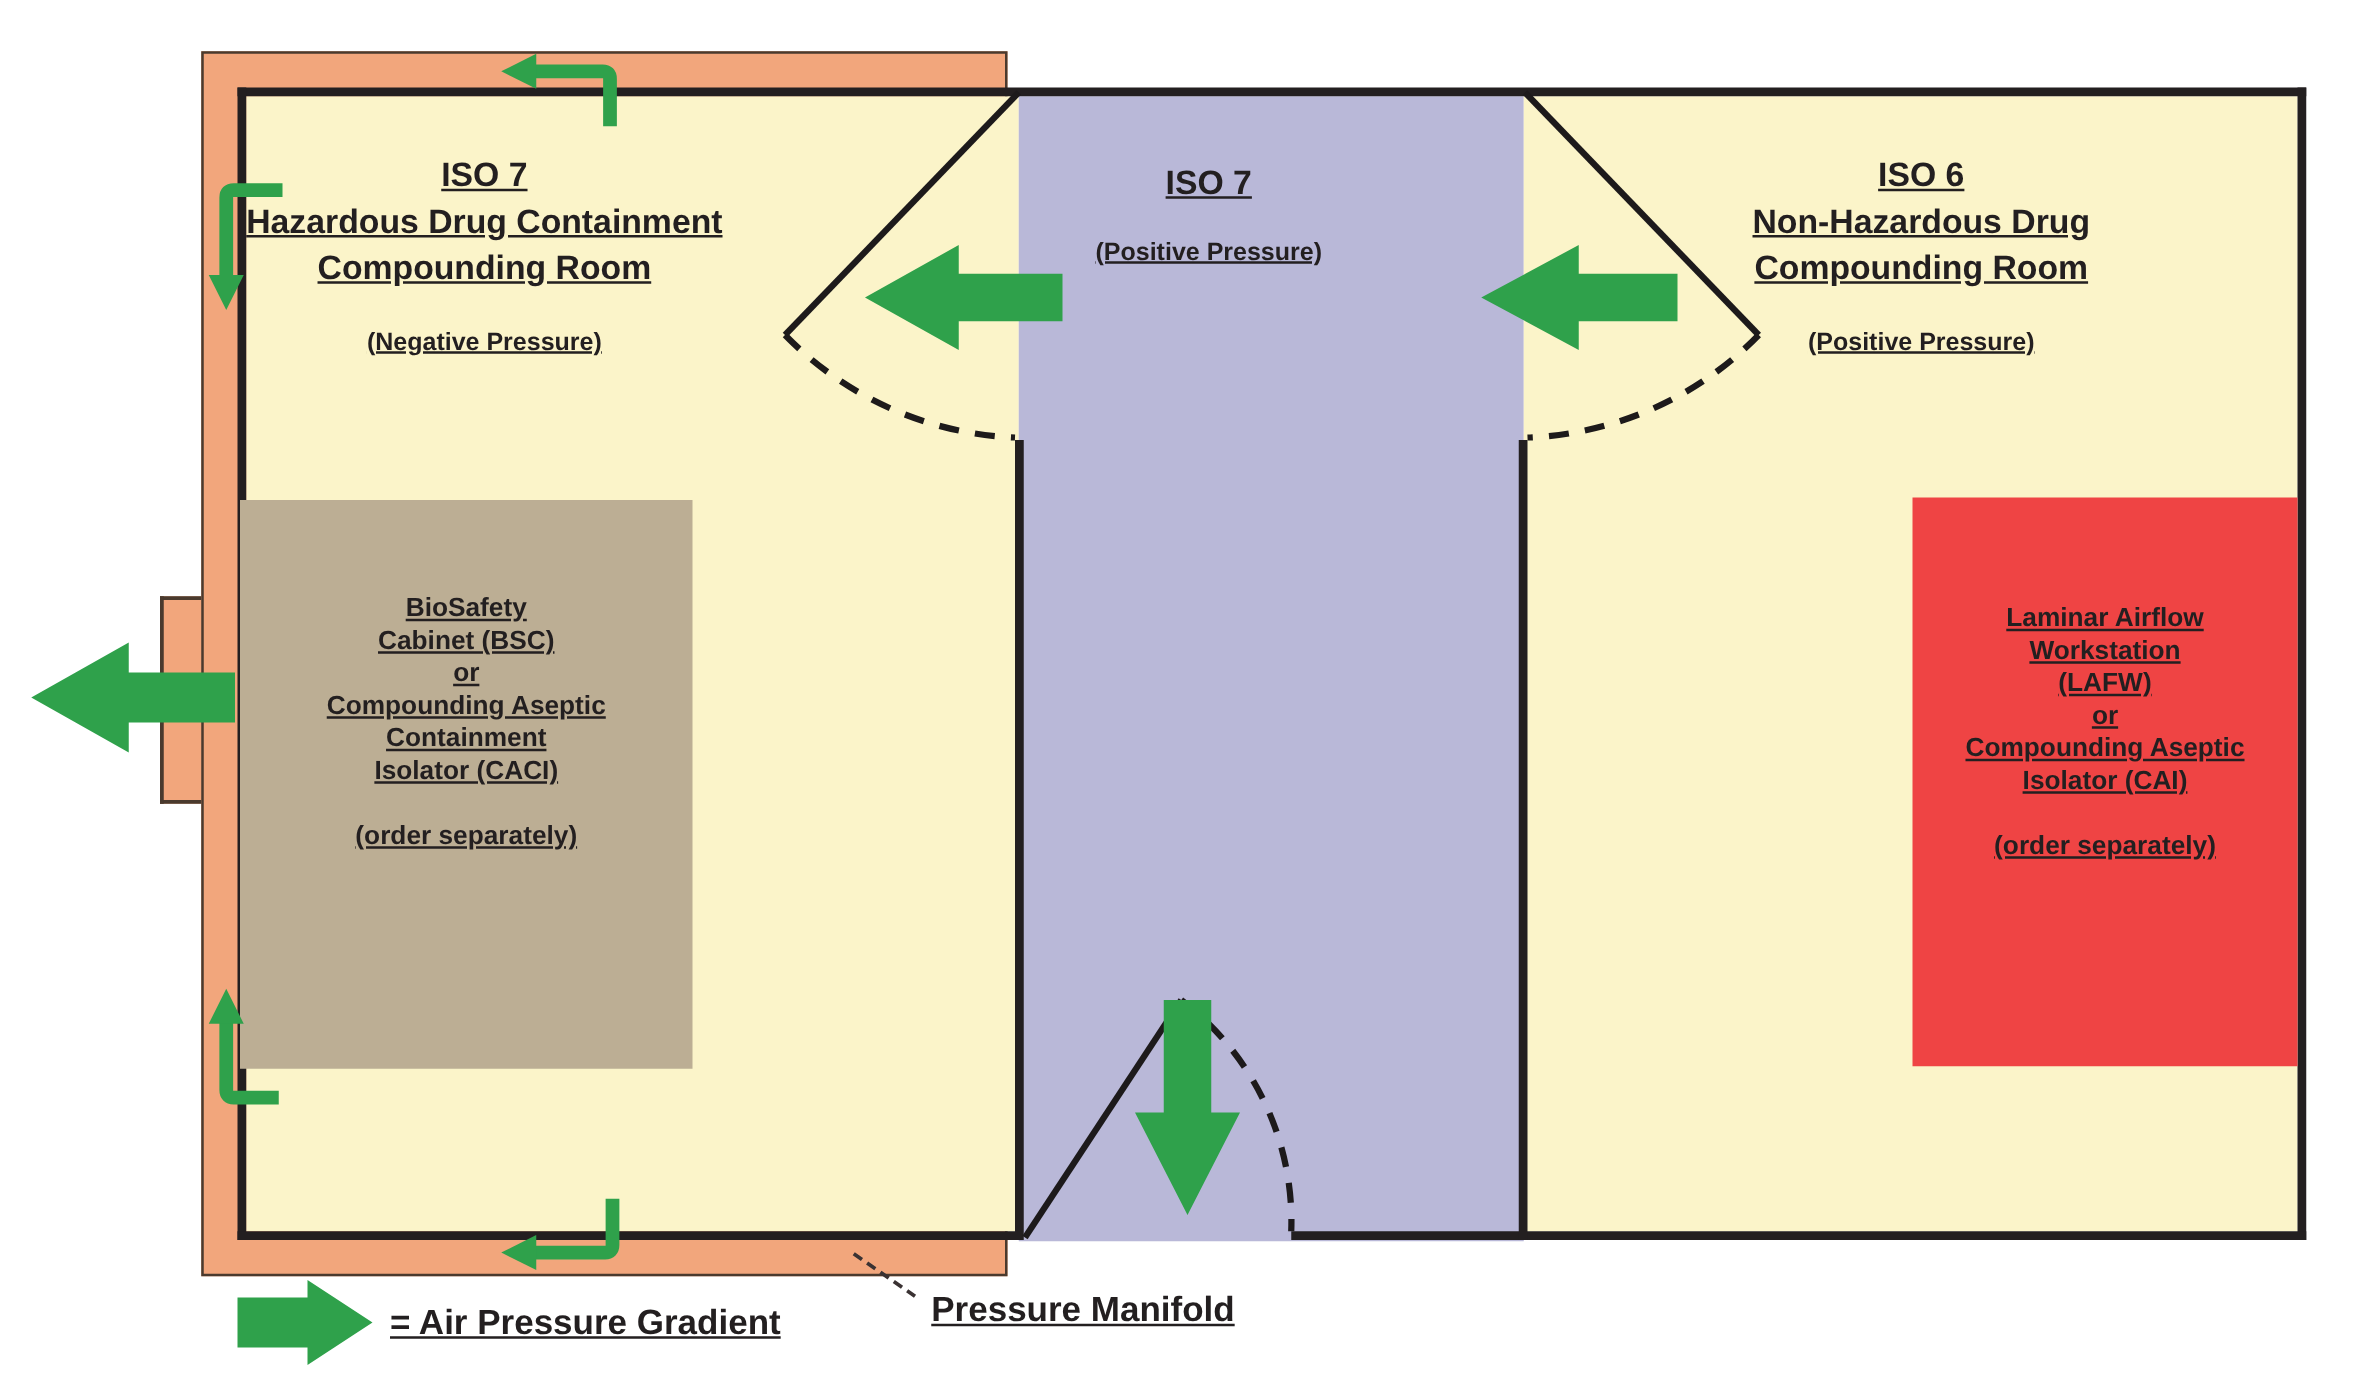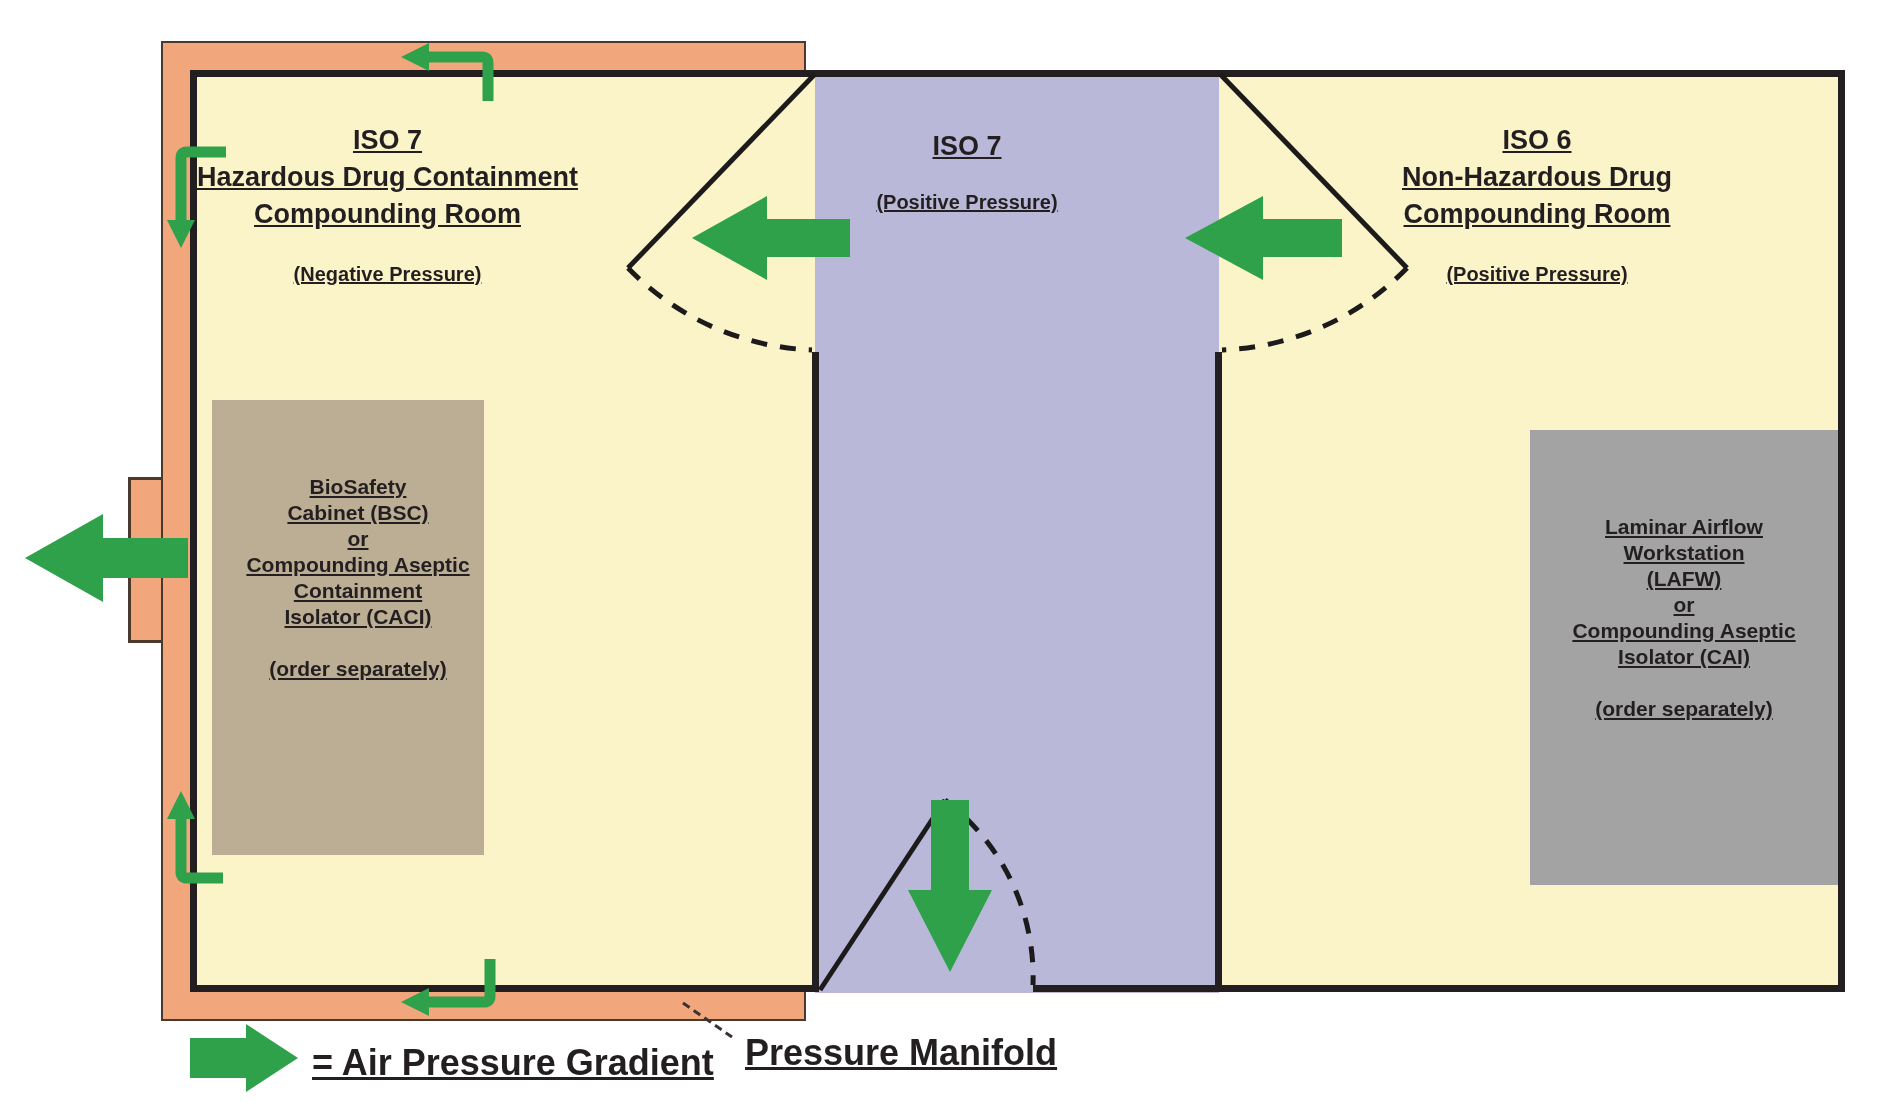--- a/index.html
+++ b/index.html
@@ -6,26 +6,26 @@
   .canvas{position:relative;width:1890px;height:1116px;background:#ffffff;overflow:hidden;
           font-family:"Liberation Sans",sans-serif;color:#231F20;}
   .abs{position:absolute;text-decoration:underline;}
   
   .manifold{background:#F2A67C;border:2px solid #4a3a2e;box-sizing:border-box;}
   .duct{background:#F2A67C;border:3px solid #4a3a2e;border-right:none;box-sizing:border-box;}
   .room-yellow{background:#FBF4C9;}
   .room-purple{background:#B9B8D8;}
   .wall{background:#231F20;}
   .box-tan{background:#BCAE94;}
-  .box-gray{background:#a3a3a3;margin-top:32px;}
+  .box-gray{background:#ef4444;}
   
   .title{font-weight:bold;font-size:27px;line-height:37px;text-align:center;white-space:pre-line;}
   .pressure{font-weight:bold;font-size:20px;text-align:center;margin-top:30px;}
   .equip{font-weight:bold;font-size:21px;line-height:26px;text-align:center;white-space:pre-line;}
-  .bottom-label{font-weight:bold;font-size:36px;white-space:nowrap;}
+  .bottom-label{font-weight:bold;font-size:28px;white-space:nowrap;}
   svg.overlay{position:absolute;left:0;top:0;pointer-events:none;}
 </style>
 </head>
 <body>
 
 <div class="canvas">
 
   <div class="abs duct" style="left:128px;top:477px;width:42px;height:166px;"></div>
 
   <div class="abs manifold" style="left:161px;top:41px;width:645px;height:980px;"></div>
@@ -37,21 +37,21 @@
   <div class="abs room-yellow" style="left:1219px;top:77px;width:619px;height:908px;"></div>
 
   <div class="abs wall" style="left:190px;top:70px;width:1655px;height:7px;"></div>
   <div class="abs wall" style="left:190px;top:70px;width:7px;height:922px;"></div>
   <div class="abs wall" style="left:1838px;top:70px;width:7px;height:922px;"></div>
   <div class="abs wall" style="left:190px;top:985px;width:628px;height:7px;"></div>
   <div class="abs wall" style="left:1033px;top:985px;width:812px;height:7px;"></div>
   <div class="abs wall" style="left:812px;top:352px;width:7px;height:640px;"></div>
   <div class="abs wall" style="left:1215px;top:352px;width:7px;height:640px;"></div>
 
-  <div class="abs box-tan" style="left:212px;top:400px;width:252px;height:455px;padding-left:20px;">
+  <div class="abs box-tan" style="left:192px;top:400px;width:362px;height:455px;">
     <div class="equip" style="padding-top:74px;">BioSafety
 Cabinet (BSC)
 or
 Compounding Aseptic
 Containment
 Isolator (CACI)
 
 (order separately)</div>
   </div>
   <div class="abs box-gray" style="left:1530px;top:398px;width:308px;height:455px;">

